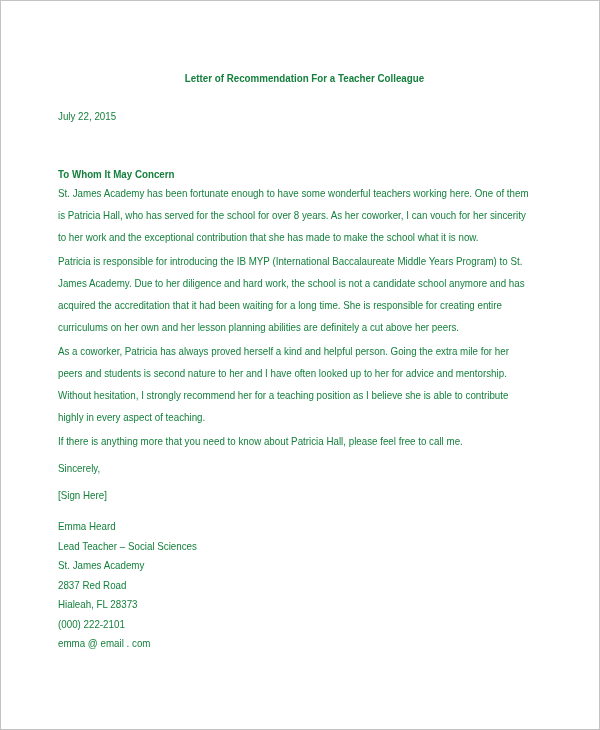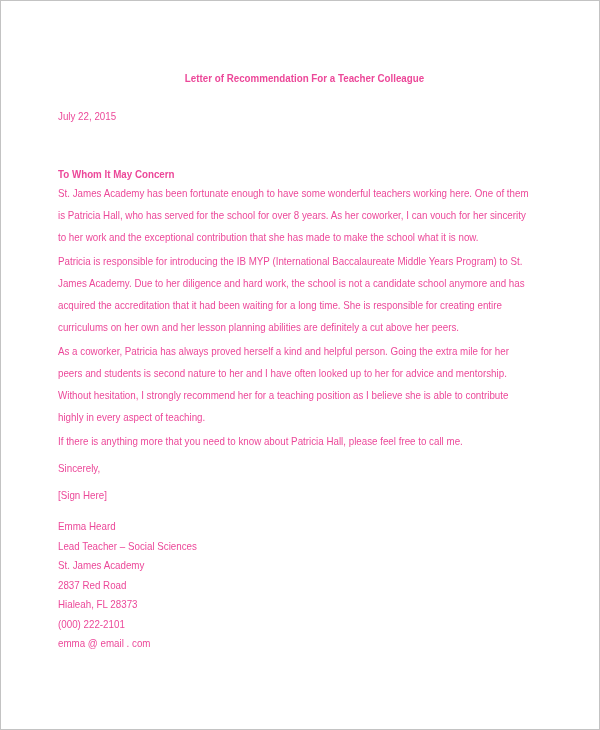--- a/index.html
+++ b/index.html
@@ -69,21 +69,21 @@
     line-height: 19.5px;
   }
   .sig p {
     margin: 0;
     white-space: pre;
   }
 </style>
 </head>
 <body>
 
-<div class="page" style="background: rgb(255, 255, 255); border-color: rgb(195, 195, 195); color: #ec4899;">
+<div class="page" style="background: rgb(255, 255, 255); border-color: rgb(195, 195, 195); color: #15803d;">
   <div class="scale">
 
     <div class="title">Letter of Recommendation For a Teacher Colleague</div>
 
     <p class="date">July 22, 2015</p>
 
     <p class="salutation">To Whom It May Concern</p>
 
     <p class="para first">St. James Academy has been fortunate enough to have some wonderful teachers working here. One of them
 is Patricia Hall, who has served for the school for over 8 years. As her coworker, I can vouch for her sincerity

